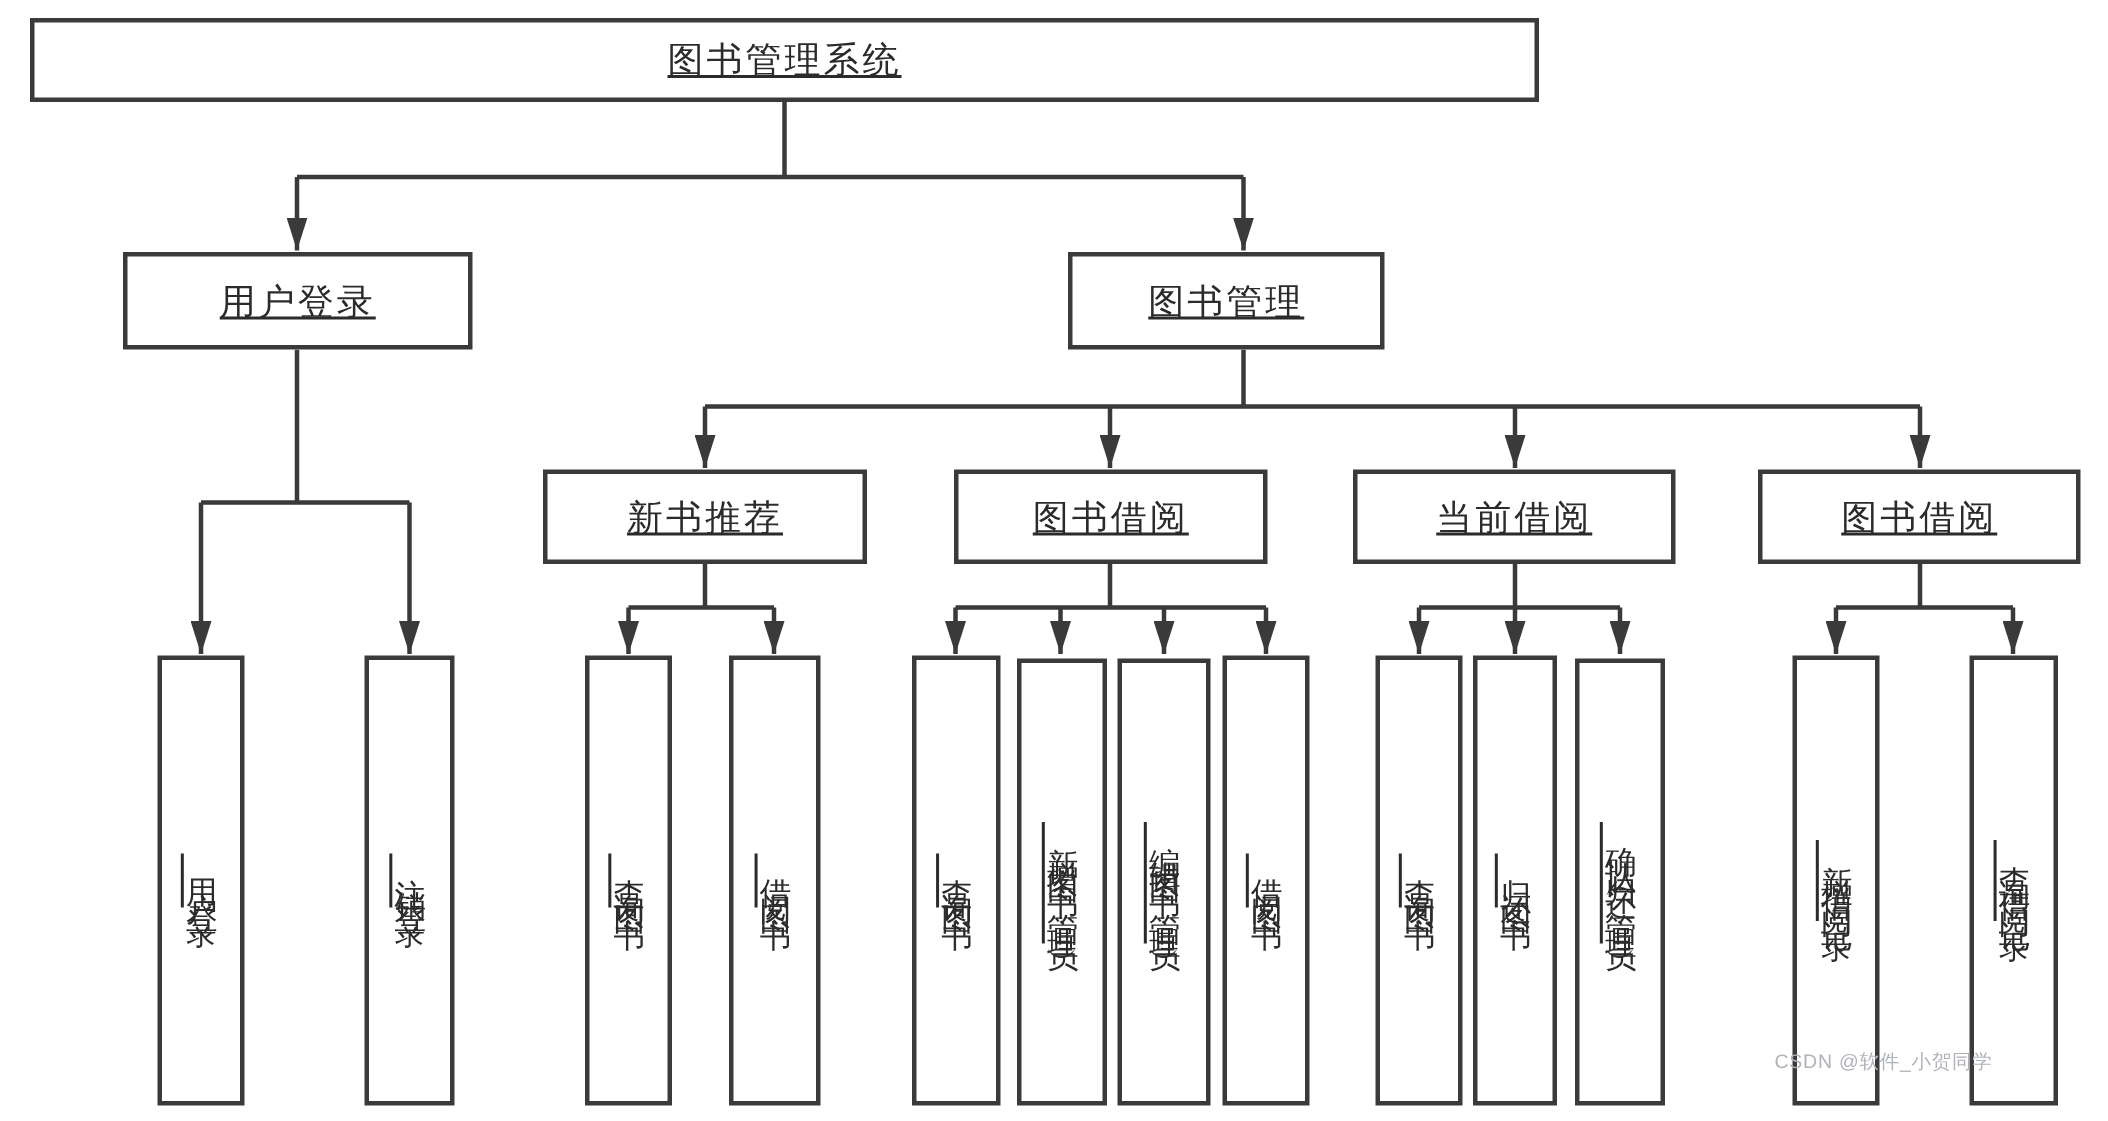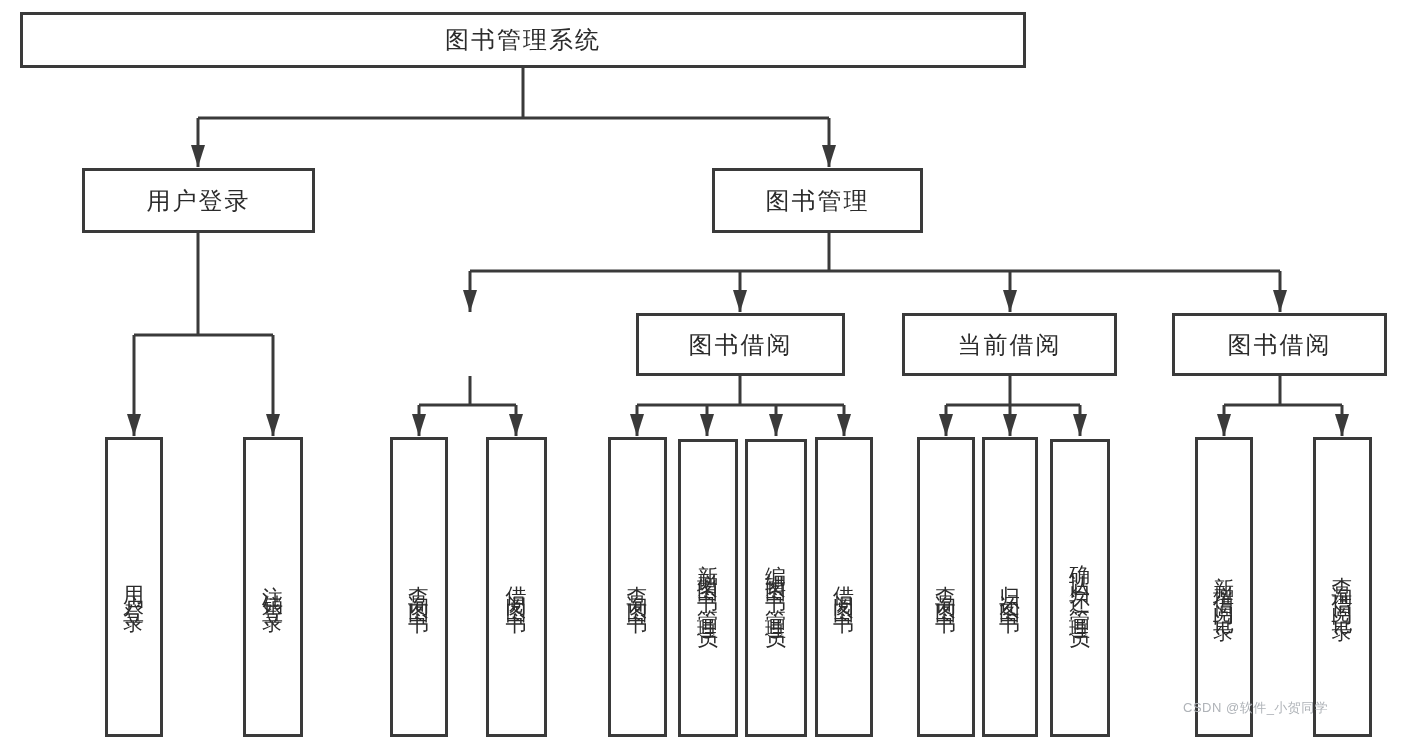--- a/index.html
+++ b/index.html
@@ -12,21 +12,21 @@
   .canvas{
     position:relative;width:1405px;height:747px;background:var(--box-background);
     font-family:"Liberation Sans","DejaVu Sans",sans-serif;overflow:hidden;
   }
   .wires{position:absolute;left:0;top:0;width:1405px;height:747px;pointer-events:none;}
   .wires path{stroke:var(--line);stroke-width:3;fill:none;}
   .wires .head{fill:var(--line);}
   .box{
     position:absolute;box-sizing:border-box;background:var(--box-background);
     border:3px solid var(--line);color:var(--text);
-    display:flex;align-items:center;justify-content:center;text-align:center;
+    display:flex;align-items:center;justify-content:center;text-align:center;text-decoration:underline;
   }
   .h{font-size:24px;letter-spacing:2px;white-space:nowrap;}
   .v{font-size:21px;}
   .v span{
     writing-mode:vertical-rl;text-orientation:mixed;
     letter-spacing:9px;line-height:1.1;
   }
   .watermark{
     position:absolute;left:1183px;top:699px;z-index:5;
     font-size:13px;letter-spacing:0.5px;color:var(--watermark);
@@ -79,20 +79,23 @@
     <span>图书管理系统</span>
   </div>
 
   <div class="box h" style="left:82px;top:168px;width:233px;height:65px">
     <span>用户登录</span>
   </div>
   <div class="box h" style="left:712px;top:168px;width:211px;height:65px">
     <span>图书管理</span>
   </div>
 
+  <div class="box h" style="left:362px;top:313px;width:216px;height:63px">
+    <span>新书推荐</span>
+  </div>
   <div class="box h" style="left:902px;top:313px;width:215px;height:63px">
     <span>当前借阅</span>
   </div>
   <div class="box h" style="left:636px;top:313px;width:209px;height:63px">
     <span>图书借阅</span>
   </div>
   <div class="box h" style="left:1172px;top:313px;width:215px;height:63px">
     <span>图书借阅</span>
   </div>
 

